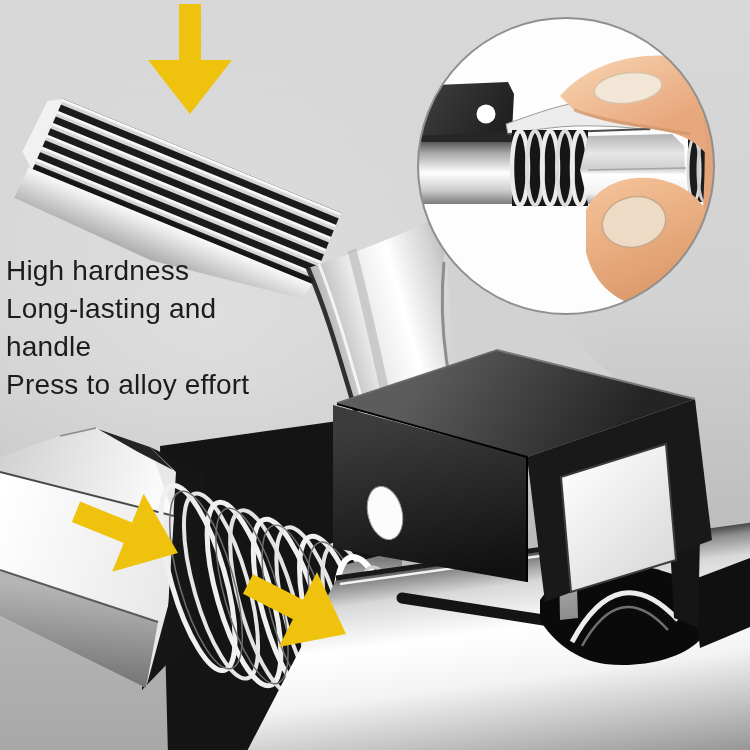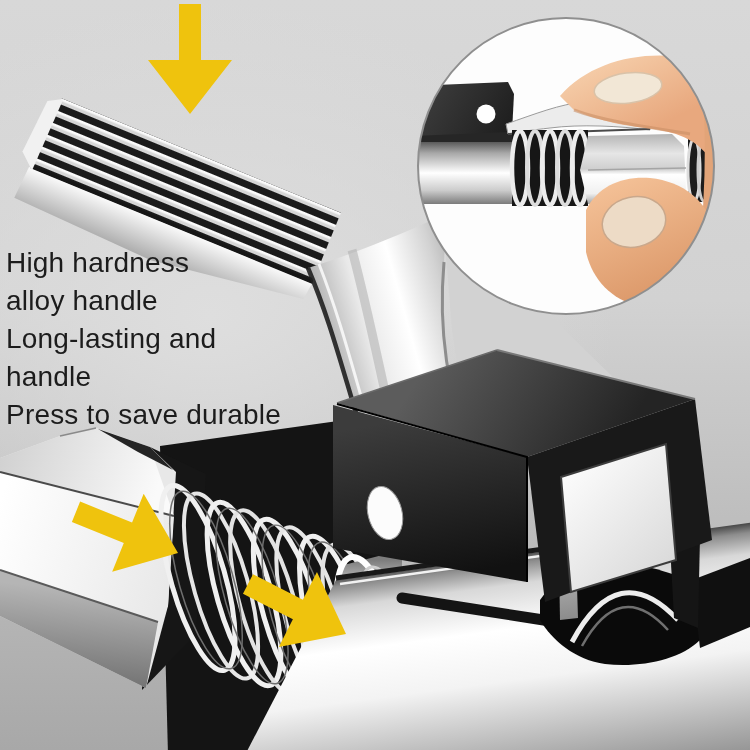--- a/index.html
+++ b/index.html
@@ -5,21 +5,21 @@
   html,body{margin:0;padding:0;background:#888;}
   .stage{
     position:relative;width:750px;height:750px;overflow:hidden;
     background:
       radial-gradient(90% 70% at 28% 42%, #dedede 0%, rgba(222,222,222,0) 60%),
       linear-gradient(180deg,#d8d8d8 0%, #d2d2d2 40%, #c3c3c3 62%, #a8a8a8 100%);
     font-family:"Liberation Sans", sans-serif;
   }
   .scene{position:absolute;left:0;top:0;}
   .annot{
-    position:absolute;left:6px;top:244px;width:280px;
+    position:absolute;left:6px;top:252px;width:280px;
     font-size:28px;line-height:38px;color:#1c1c1c;
     letter-spacing:0.2px;
   }
   .annot div{white-space:nowrap;}
 </style>
 </head>
 <body>
 
 <div class="stage">
 
@@ -240,19 +240,18 @@
 
   <g>
     <polygon fill="#efc30d" points="-11,-110 11,-110 11,-54 42,-54 0,0 -42,-54 -11,-54" transform="translate(190,114)"></polygon>
     <polygon fill="#efc30d" points="-11,-110 11,-110 11,-54 42,-54 0,0 -42,-54 -11,-54" transform="translate(178,553) rotate(-68)"></polygon>
     <polygon fill="#efc30d" points="-11,-110 11,-110 11,-54 42,-54 0,0 -42,-54 -11,-54" transform="translate(346,634) rotate(-63)"></polygon>
   </g>
 </svg>
 
 <div class="annot">
   <div>High hardness</div>
-  <div>alloy handle</div>
   <div>Long-lasting and</div>
   <div>handle</div>
-  <div>Press to save durable</div>
+  <div>Press to alloy effort</div>
 </div>
 
 </div>
 
 </body></html>

